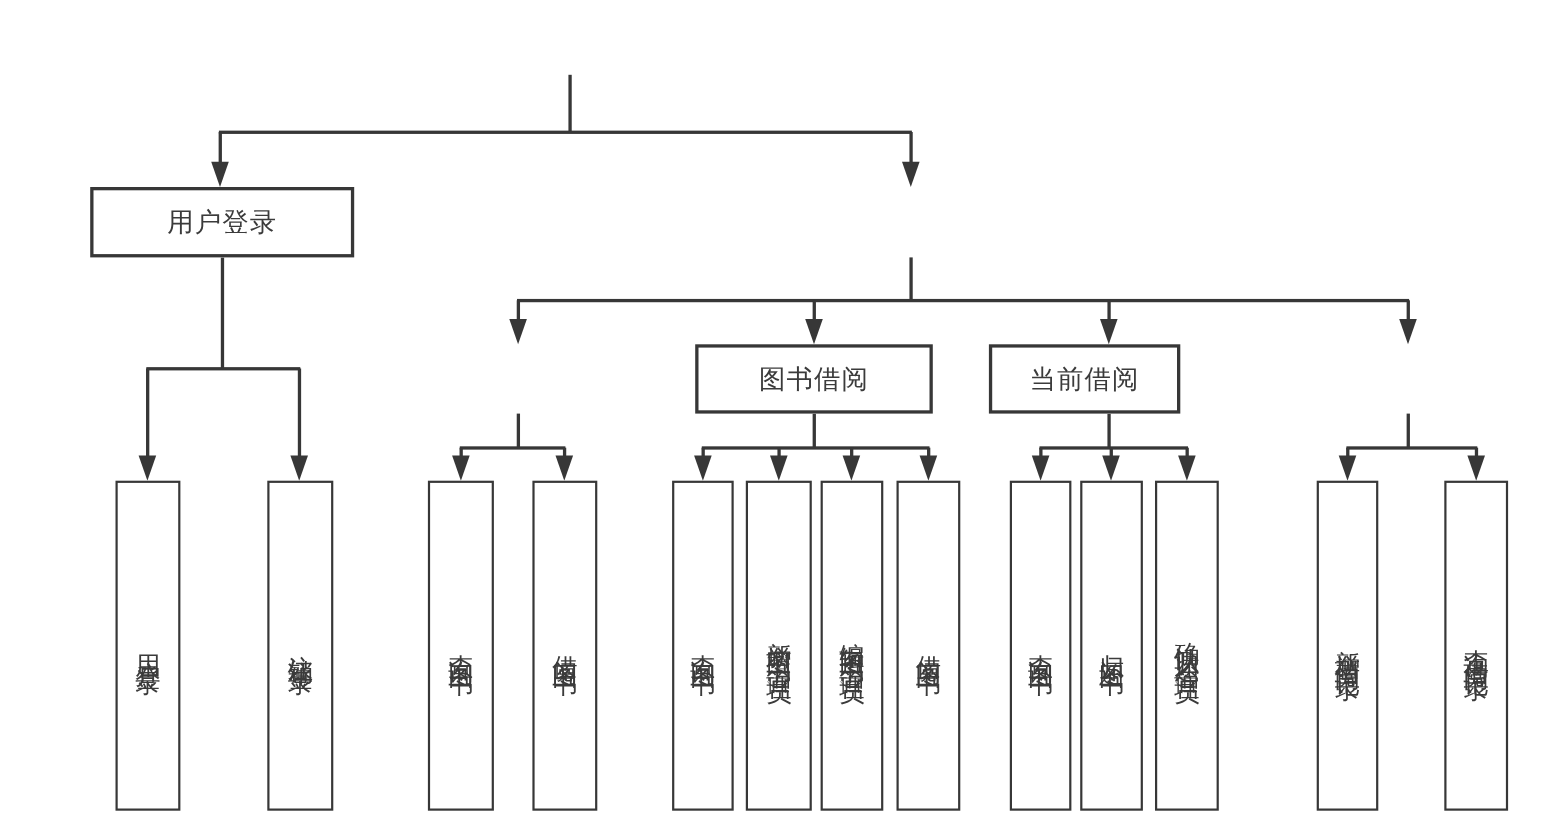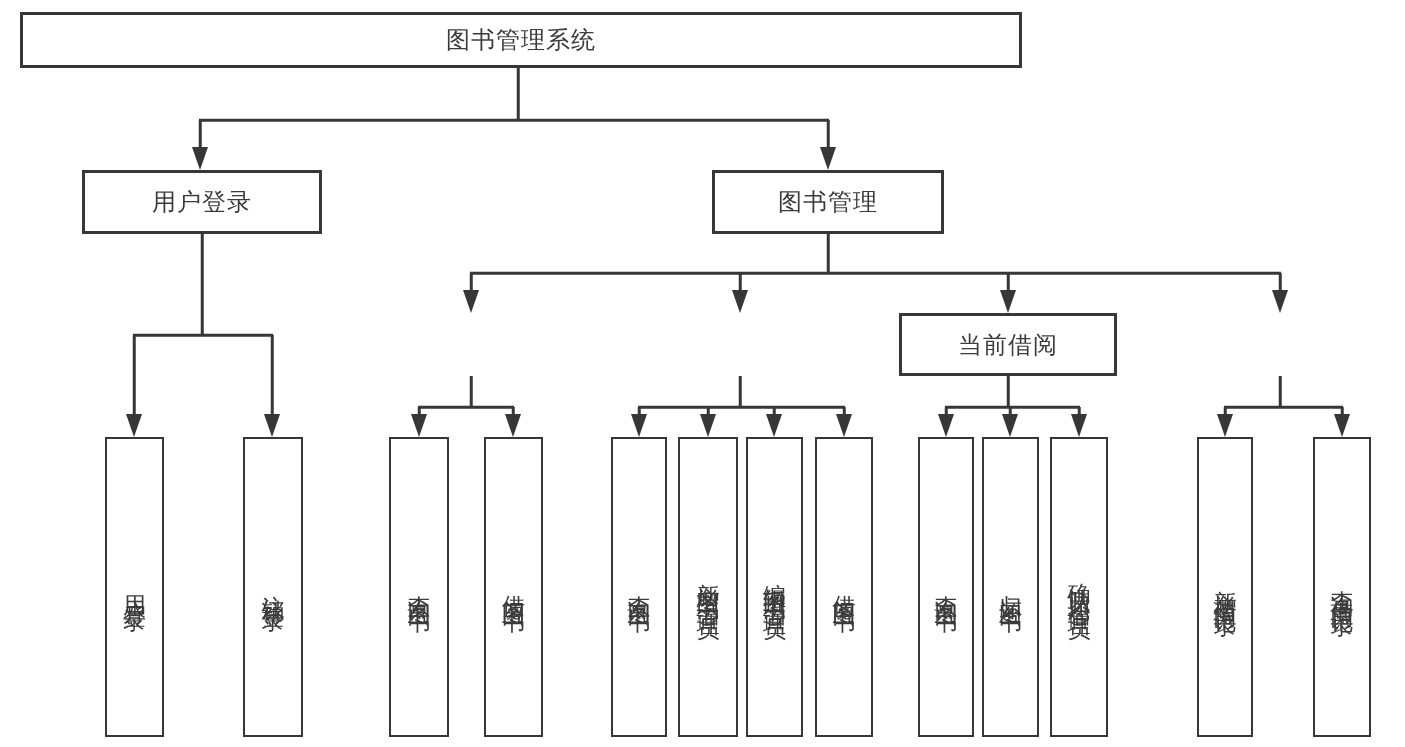--- a/index.html
+++ b/index.html
@@ -90,32 +90,29 @@
   <div class="vline" style="left:1079px;top:407px;height:9px"></div>
   <div class="arrow" style="left:1079px;top:414px"></div>
 
   <div class="vline" style="left:1280px;top:376px;height:31px"></div>
   <div class="hline" style="left:1224px;top:407px;width:119px"></div>
   <div class="vline" style="left:1225px;top:407px;height:9px"></div>
   <div class="arrow" style="left:1225px;top:414px"></div>
   <div class="vline" style="left:1342px;top:407px;height:9px"></div>
   <div class="arrow" style="left:1342px;top:414px"></div>
 
-  <div class="box" style="left:20px;top:12px;width:1002px;height:56px">
-    <span>图书管理系统</span>
-  </div>
 
   <div class="box" style="left:82px;top:170px;width:240px;height:64px">
     <span>用户登录</span>
   </div>
-  <div class="box" style="left:712px;top:170px;width:232px;height:64px">
-    <span>图书管理</span>
+
+  <div class="box" style="left:632px;top:313px;width:216px;height:63px">
+    <span>图书借阅</span>
   </div>
-
-  <div class="box" style="left:899px;top:313px;width:218px;height:63px">
+  <div class="box" style="left:899px;top:313px;width:174px;height:63px">
     <span>当前借阅</span>
   </div>
 
   <div class="box leaf" style="left:105px;top:437px;width:59px;height:300px">
     <span class="vtext">用户登录</span>
   </div>
   <div class="box leaf" style="left:243px;top:437px;width:60px;height:300px">
     <span class="vtext">注销登录</span>
   </div>
 

